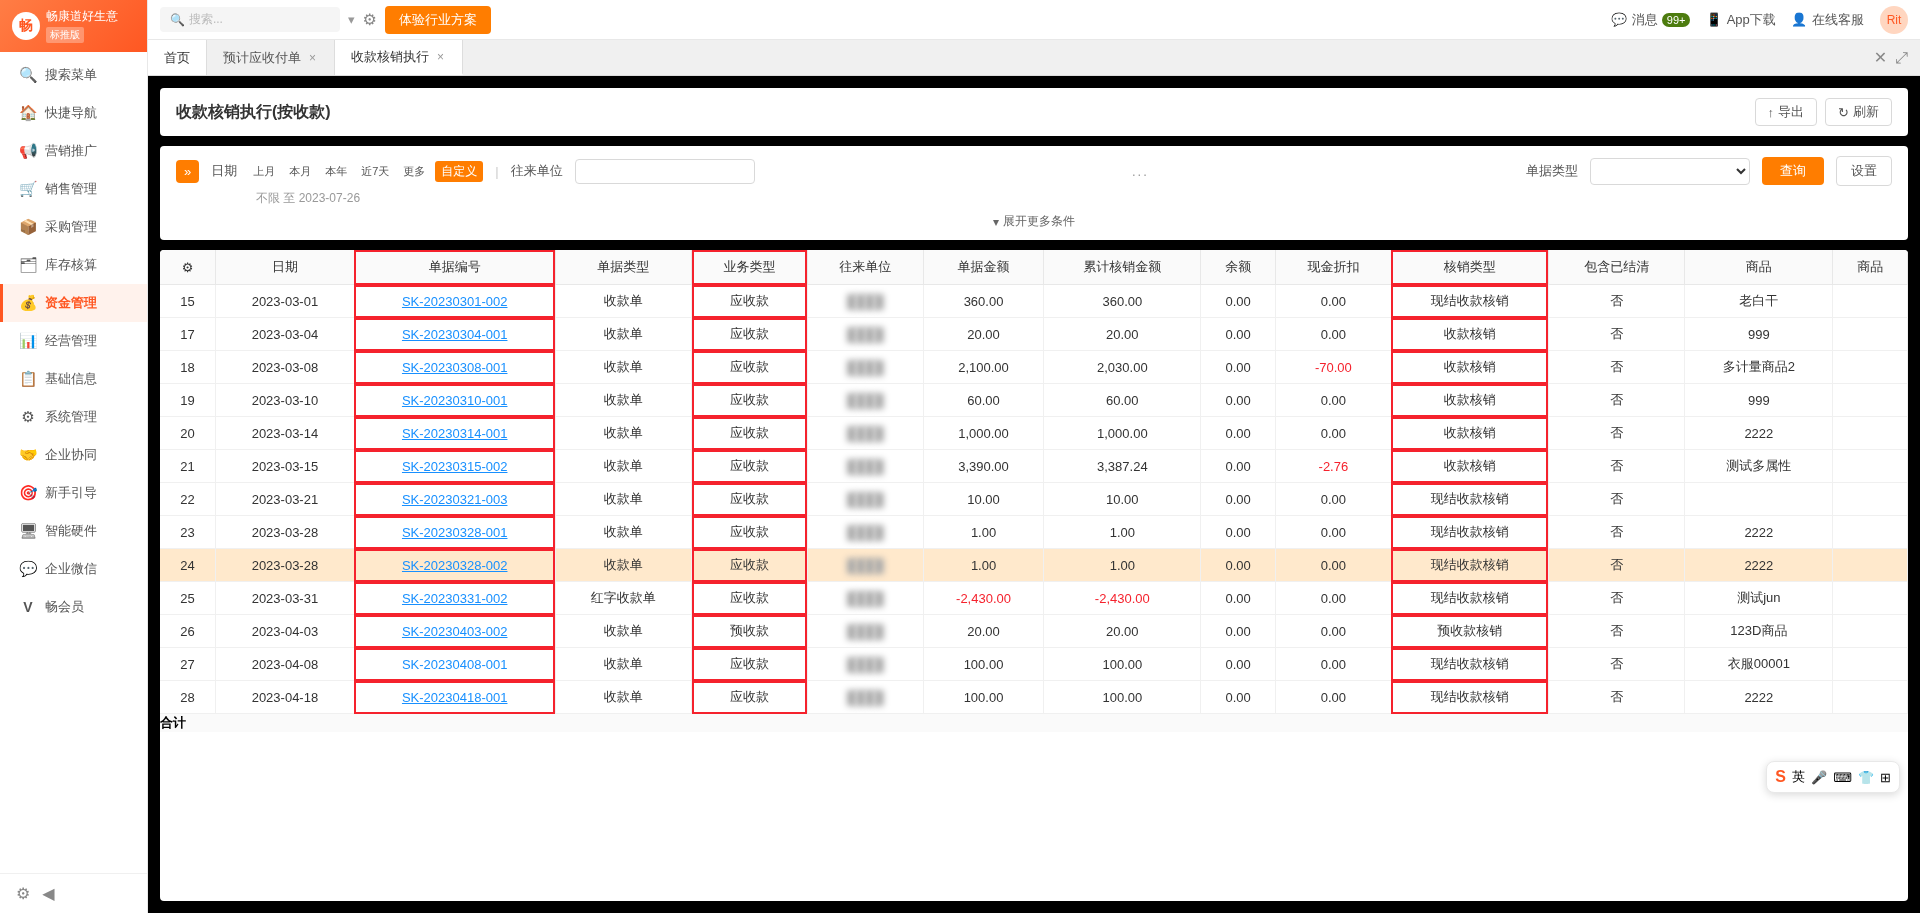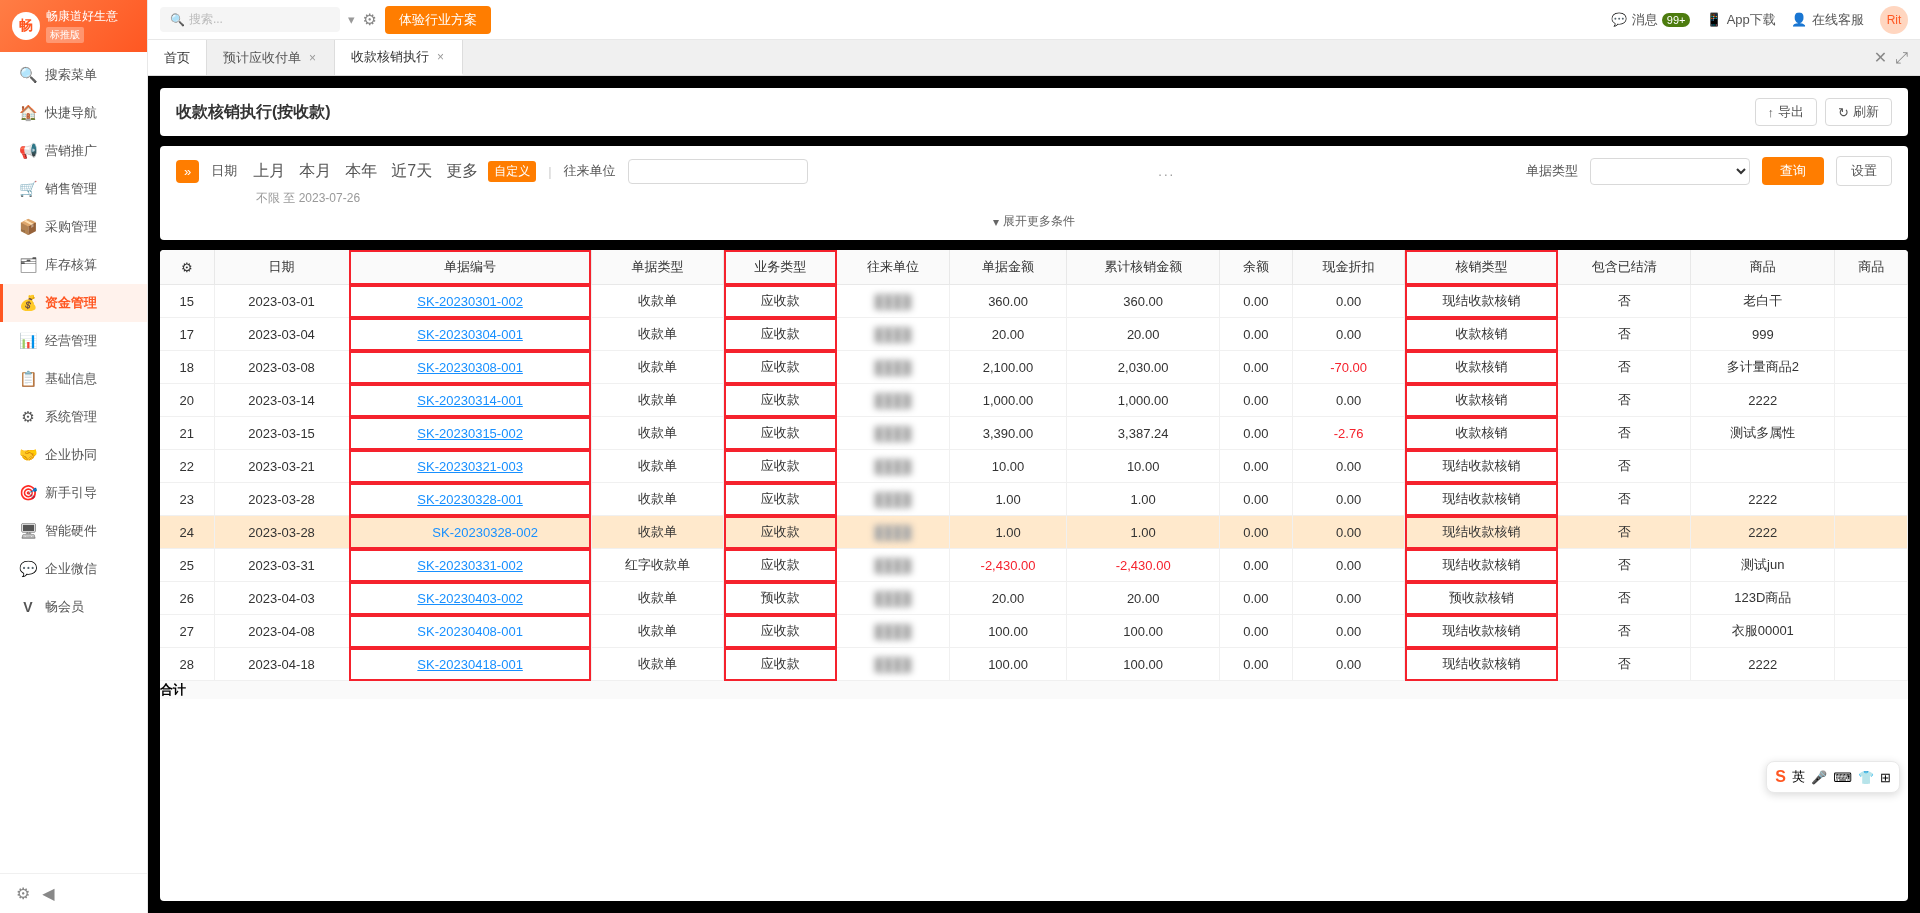--- a/index.html
+++ b/index.html
@@ -144,21 +144,21 @@
       color: #fff;
       border: none;
       padding: 4px 8px;
       border-radius: 4px;
       cursor: pointer;
       font-size: 13px;
     }
     .filter-label { color: #555; font-size: 13px; }
     .filter-date-btns { display: flex; gap: 6px; align-items: center; }
     .filter-date-btn {
-      color: #555; font-size: 16px; cursor: pointer; padding: 2px 4px;
+      color: #555; font-size: 11px; cursor: pointer; padding: 2px 4px;
     }
     .filter-custom {
       background: #ff7d00;
       color: #fff;
       font-size: 12px;
       padding: 2px 6px;
       border-radius: 3px;
       cursor: pointer;
     }
     .filter-input {
@@ -494,20 +494,36 @@
               <td>2,100.00</td>
               <td>2,030.00</td>
               <td>0.00</td>
               <td style="color: rgb(245, 34, 45);">-70.00</td>
               <td style="outline: rgb(245, 34, 45) solid 2px; outline-offset: -2px;">收款核销</td>
               <td>否</td>
               <td>多计量商品2</td>
               <td></td>
             </tr>
             <tr>
+              <td>19</td>
+              <td>2023-03-10</td>
+              <td style="outline: rgb(245, 34, 45) solid 2px; outline-offset: -2px;"><a style="color: rgb(24, 144, 255); cursor: pointer; text-decoration: underline;">SK-20230310-001</a></td>
+              <td>收款单</td>
+              <td style="outline: rgb(245, 34, 45) solid 2px; outline-offset: -2px;">应收款</td>
+              <td style="color: transparent; text-shadow: rgb(170, 170, 170) 0px 0px 6px;">████</td>
+              <td>60.00</td>
+              <td>60.00</td>
+              <td>0.00</td>
+              <td>0.00</td>
+              <td style="outline: rgb(245, 34, 45) solid 2px; outline-offset: -2px;">收款核销</td>
+              <td>否</td>
+              <td>999</td>
+              <td></td>
+            </tr>
+            <tr>
               <td>20</td>
               <td>2023-03-14</td>
               <td style="outline: rgb(245, 34, 45) solid 2px; outline-offset: -2px;"><a style="color: rgb(24, 144, 255); cursor: pointer; text-decoration: underline;">SK-20230314-001</a></td>
               <td>收款单</td>
               <td style="outline: rgb(245, 34, 45) solid 2px; outline-offset: -2px;">应收款</td>
               <td style="color: transparent; text-shadow: rgb(170, 170, 170) 0px 0px 6px;">████</td>
               <td>1,000.00</td>
               <td>1,000.00</td>
               <td>0.00</td>
               <td>0.00</td>
@@ -560,21 +576,21 @@
               <td>0.00</td>
               <td>0.00</td>
               <td style="outline: rgb(245, 34, 45) solid 2px; outline-offset: -2px;">现结收款核销</td>
               <td>否</td>
               <td>2222</td>
               <td></td>
             </tr>
             <tr class="highlighted">
               <td>24</td>
               <td>2023-03-28</td>
-              <td style="outline: rgb(245, 34, 45) solid 2px; outline-offset: -2px;"><a style="color: rgb(24, 144, 255); cursor: pointer;  margin-left: 30px;">SK-20230328-002</a></td>
+              <td style="outline: rgb(245, 34, 45) solid 2px; outline-offset: -2px;"><a style="color: rgb(24, 144, 255); cursor: pointer; text-decoration: underline;">SK-20230328-002</a></td>
               <td>收款单</td>
               <td style="outline: rgb(245, 34, 45) solid 2px; outline-offset: -2px;">应收款</td>
               <td style="color: transparent; text-shadow: rgb(170, 170, 170) 0px 0px 6px;">████</td>
               <td>1.00</td>
               <td>1.00</td>
               <td>0.00</td>
               <td>0.00</td>
               <td style="outline: rgb(245, 34, 45) solid 2px; outline-offset: -2px;">现结收款核销</td>
               <td>否</td>
               <td>2222</td>

